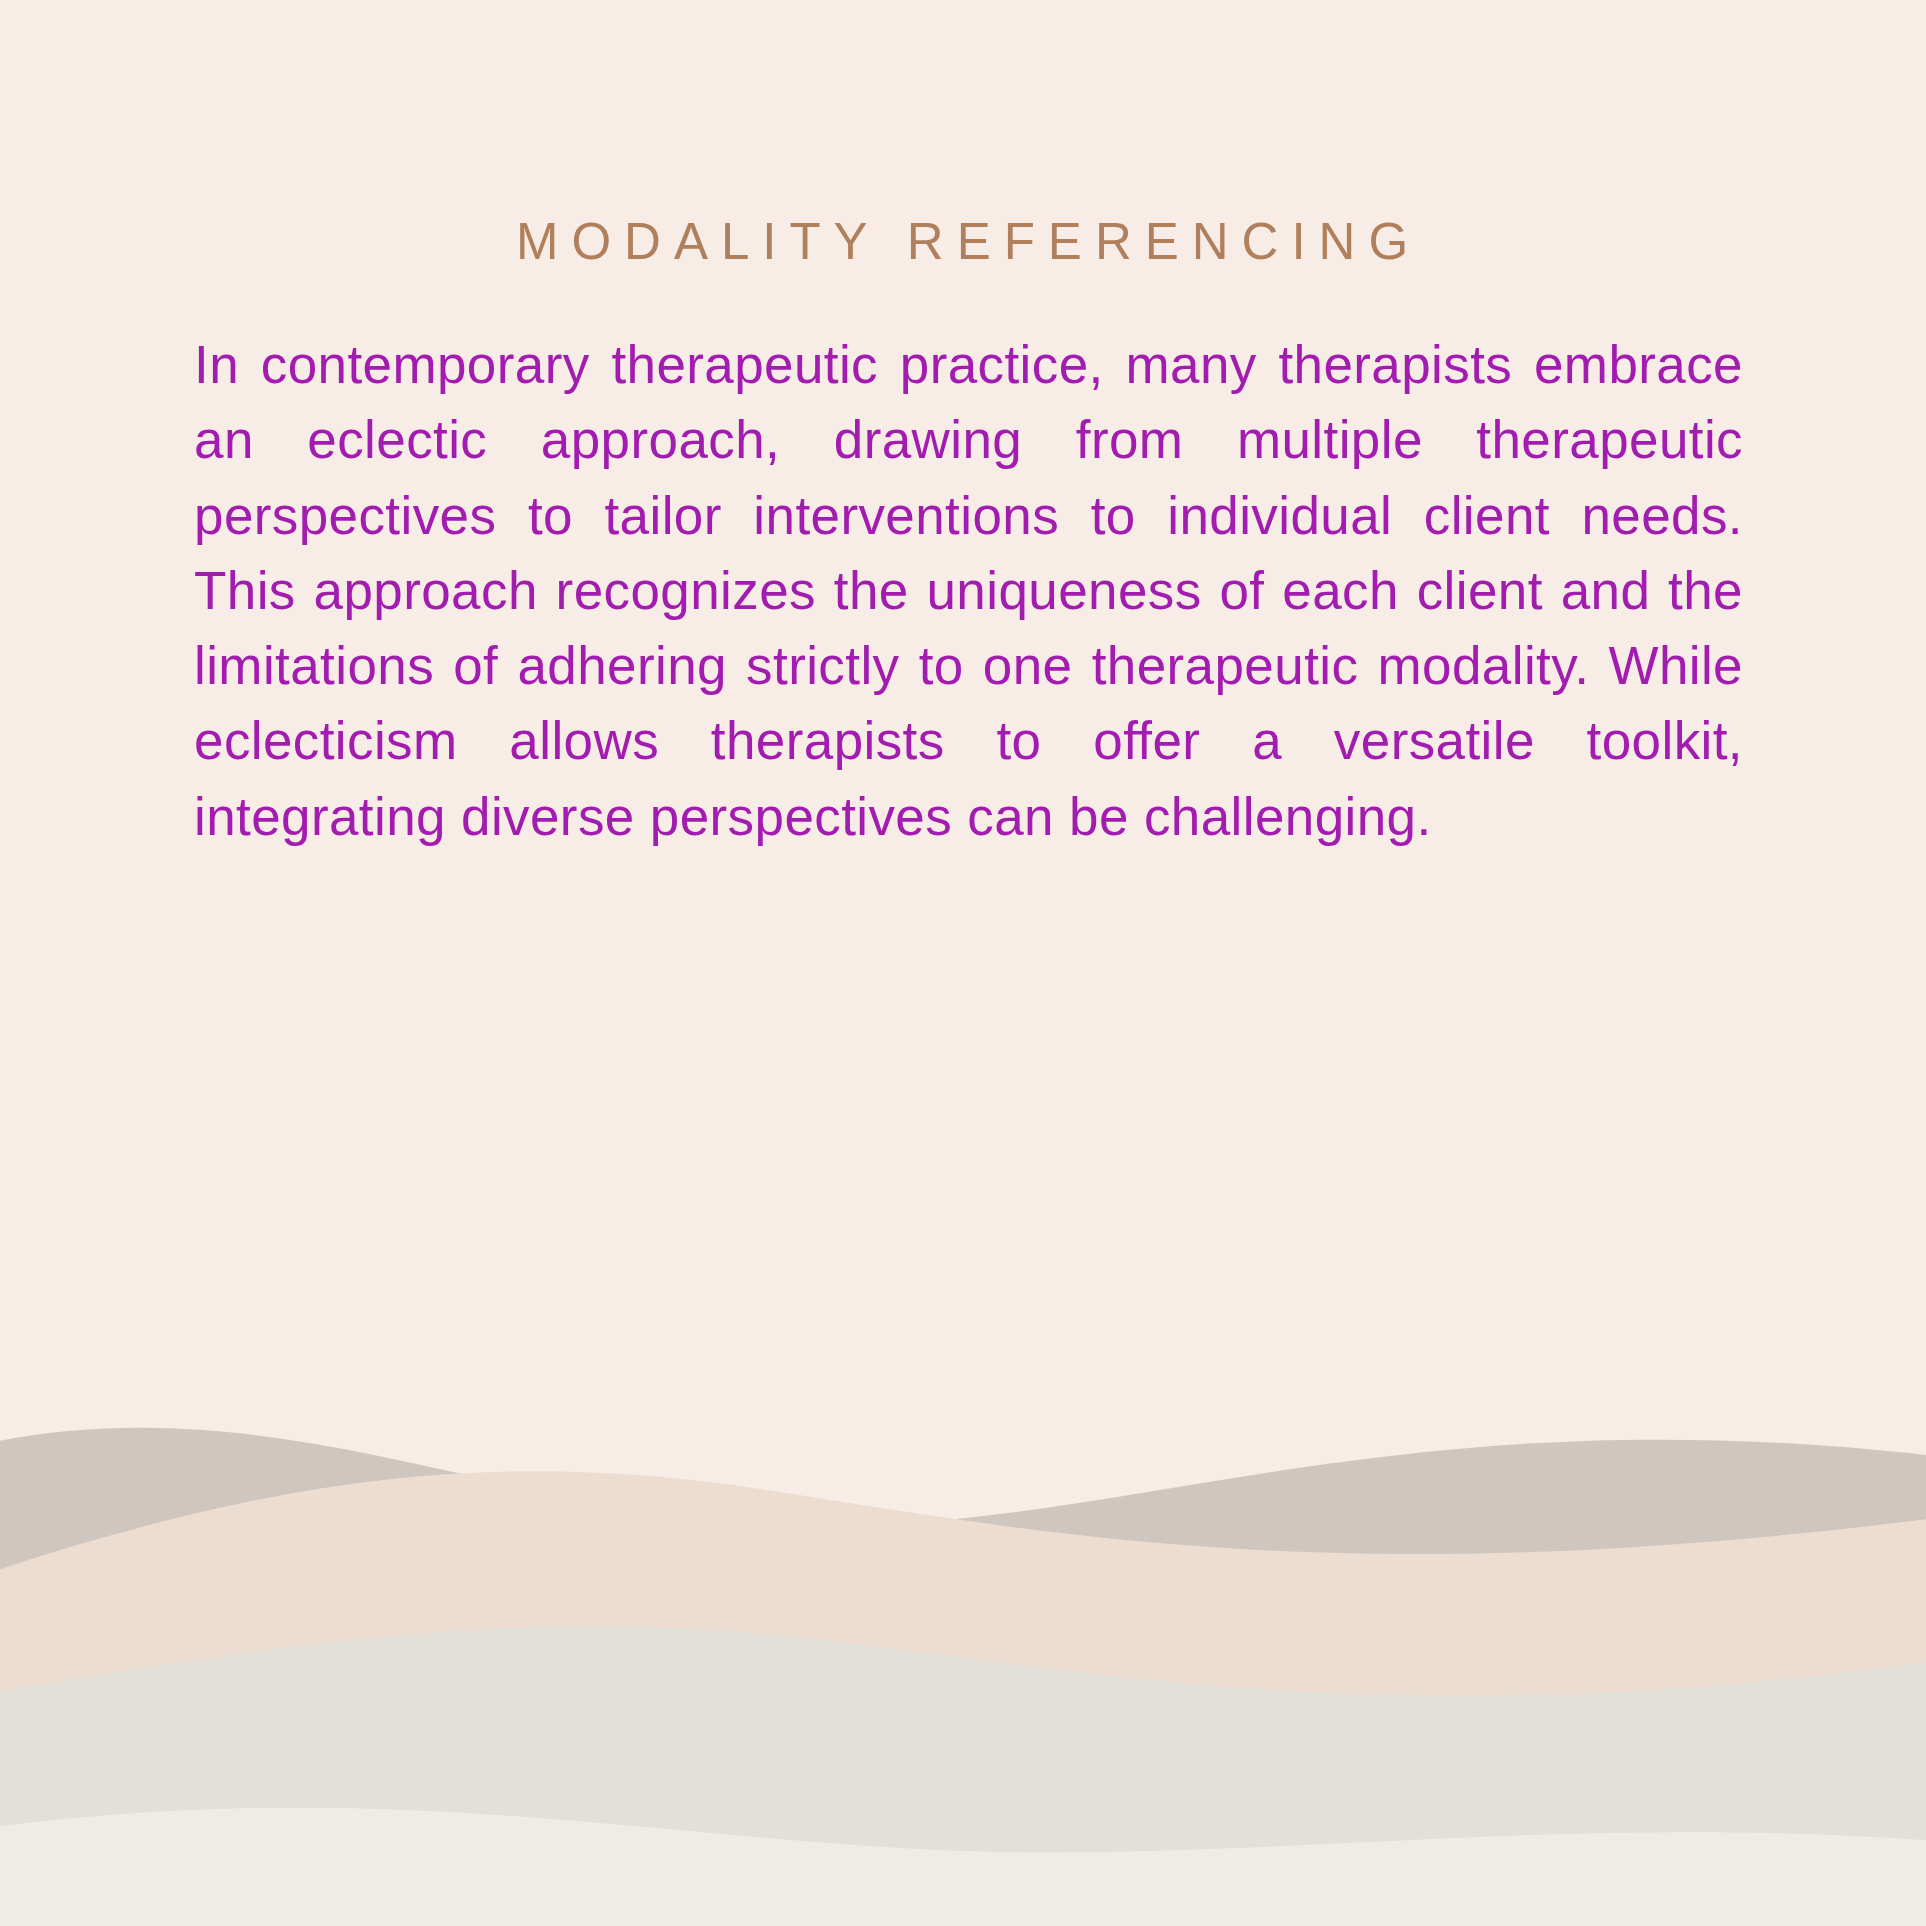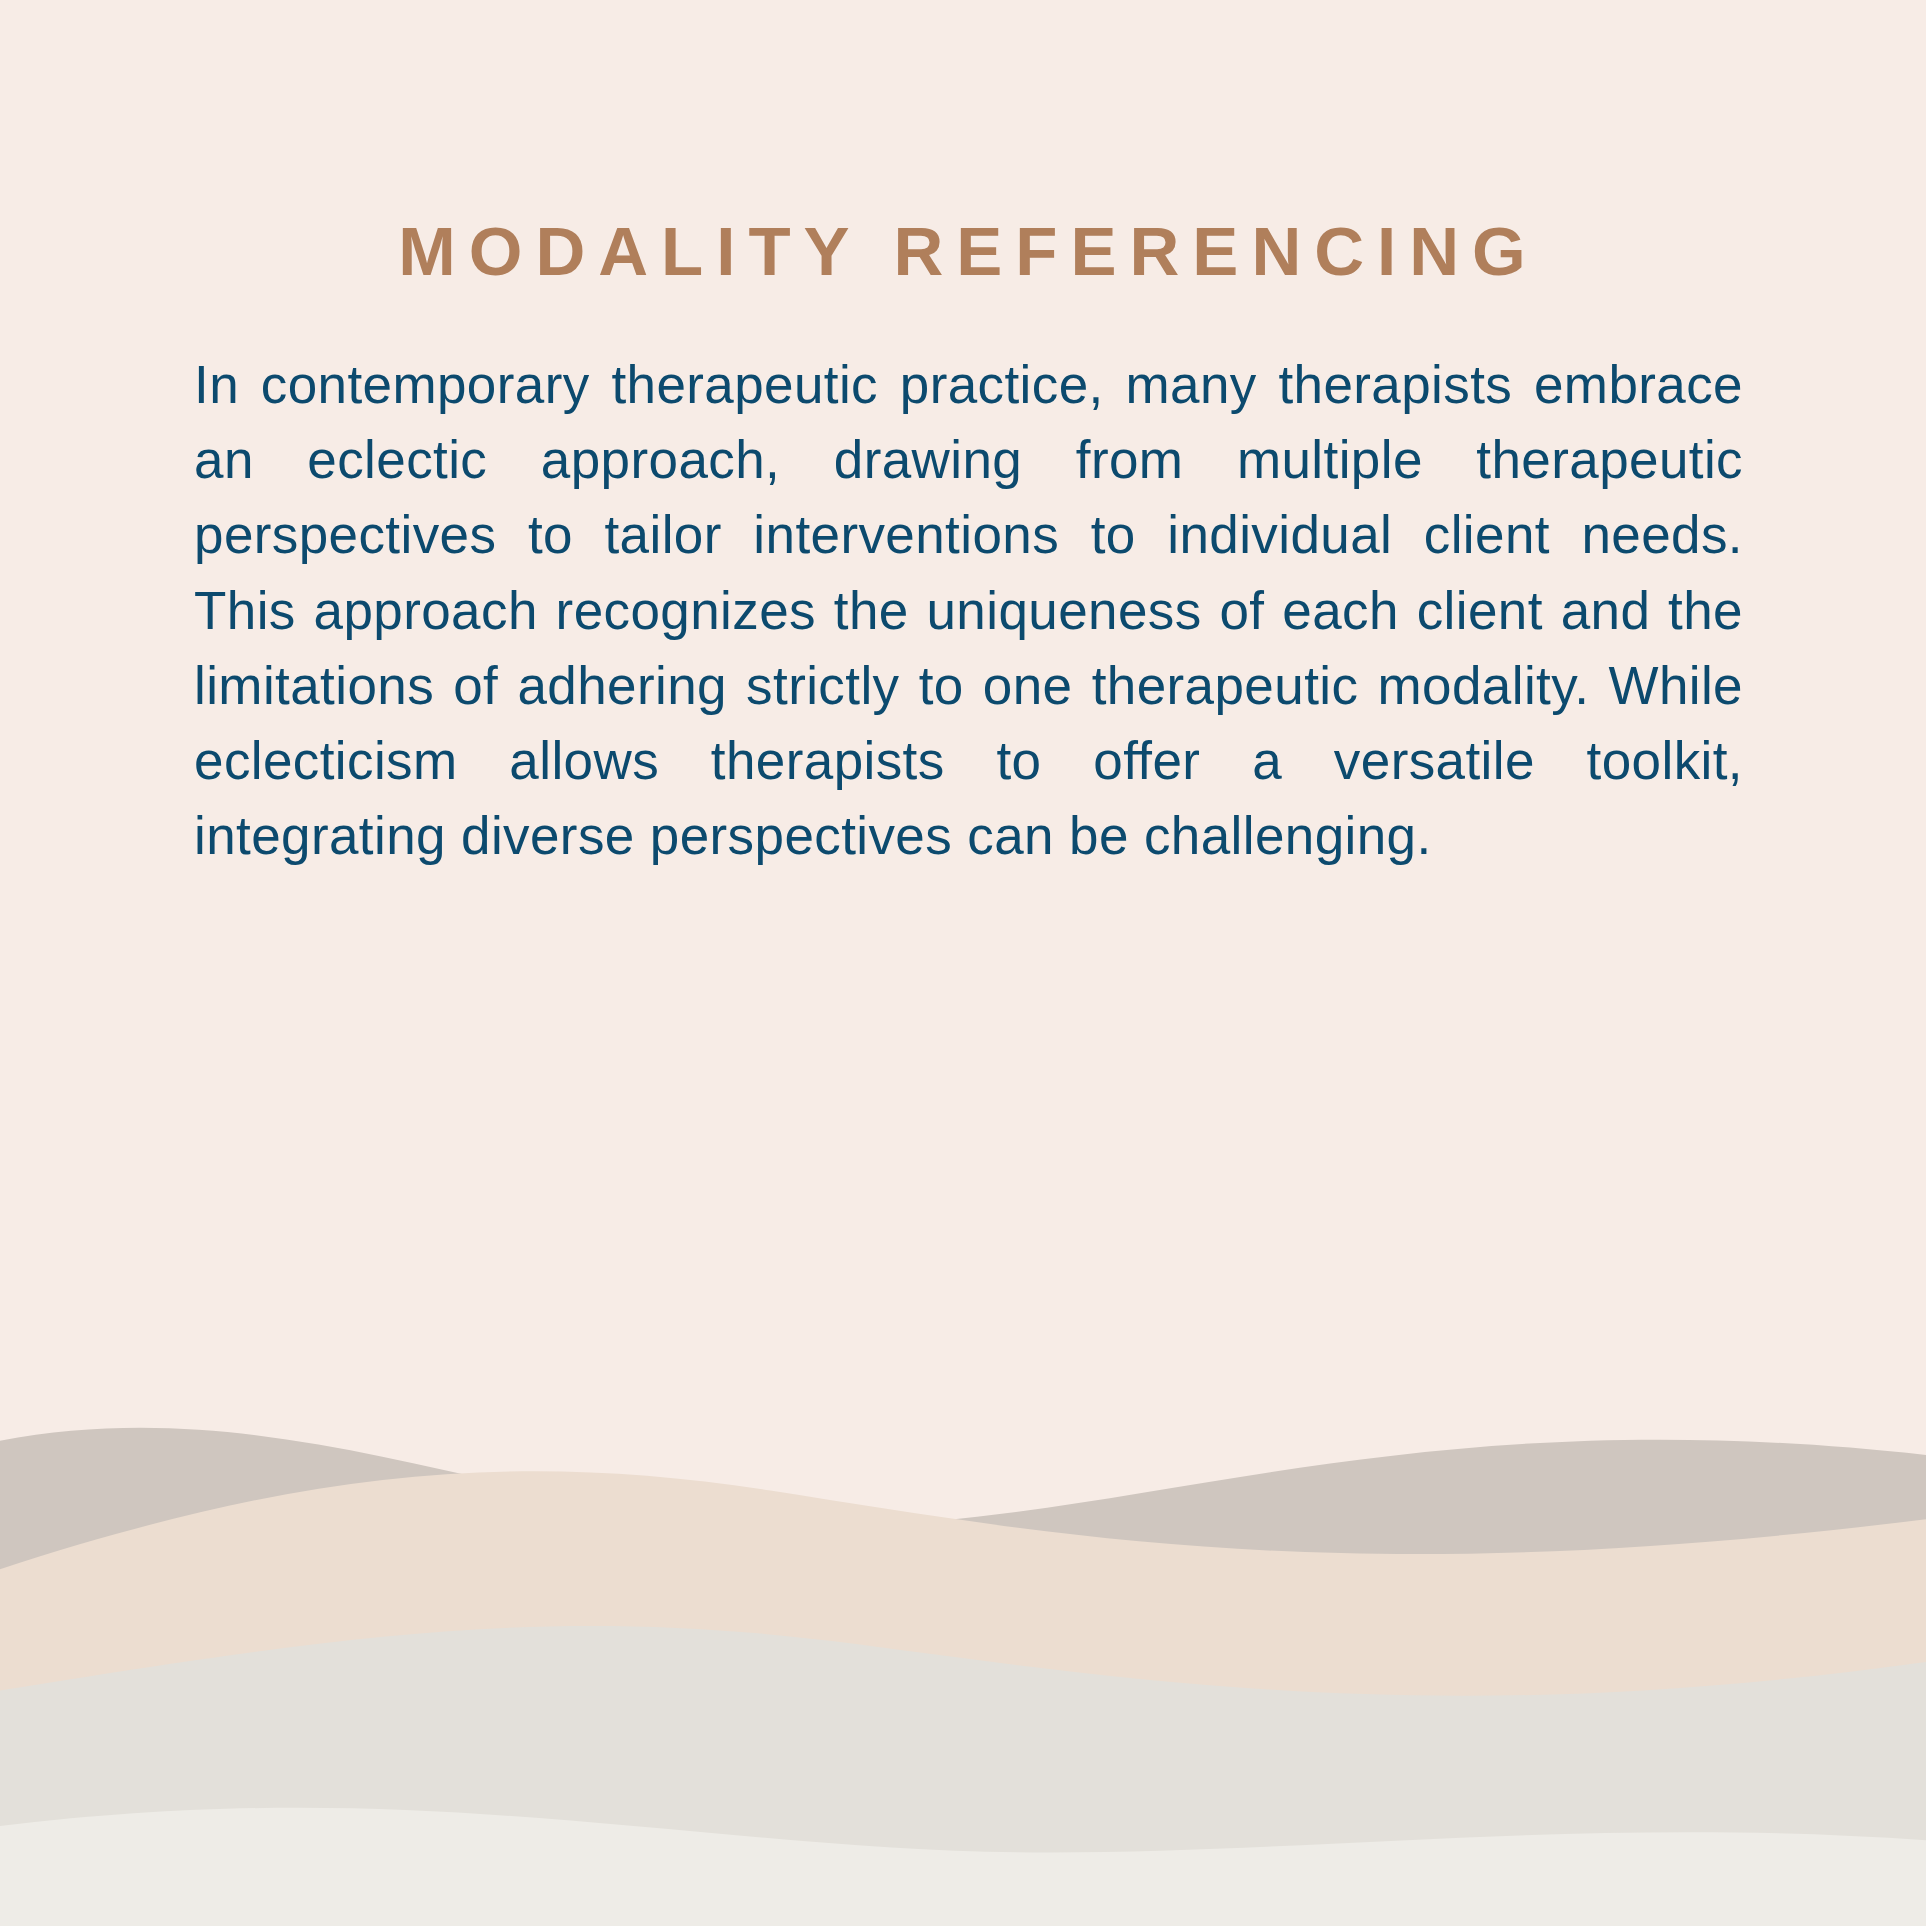--- a/index.html
+++ b/index.html
@@ -19,33 +19,33 @@
     inset: 0;
     background: #f7ece6;
   }
   .content {
     position: absolute;
     left: 194px;
     top: 214px;
     width: 1549px;
   }
   .title {
-    font-size: 69px;
-    font-weight: bold;
+    font-size: 51px;
+    font-weight: normal;
     letter-spacing: 13px;
     color: #b07f5b;
     text-align: center;
     margin: 0 0 57px 0;
     line-height: 1.1;
     white-space: nowrap;
   }
   .para {
     font-size: 53px;
     line-height: 1.42;
-    color: #0c4a6e;
+    color: #a21caf;
     text-align: justify;
     text-justify: inter-word;
     margin: 0;
     font-weight: 400;
     letter-spacing: 0.4px;
   }
   .para + .para {
     margin-top: 68px;
   }
   .para.last {

